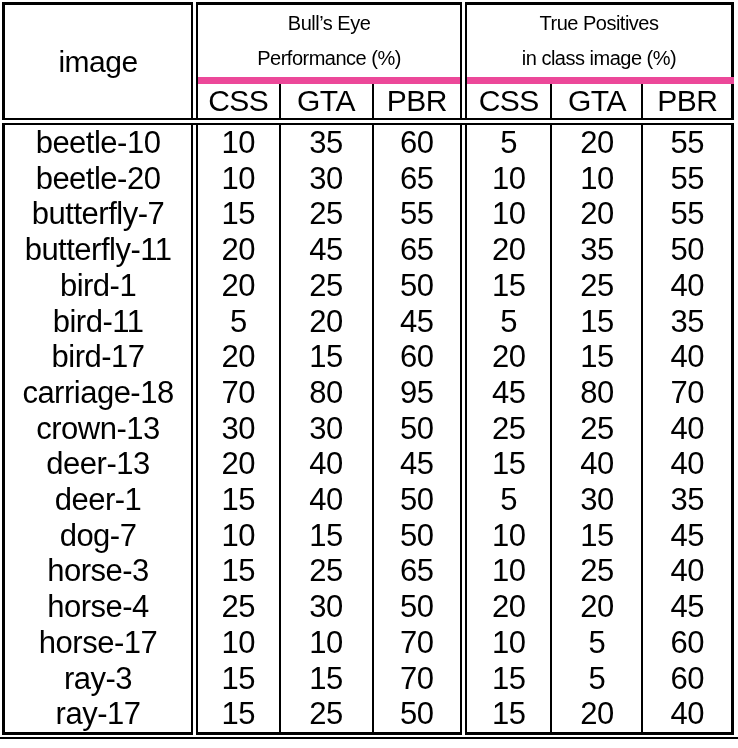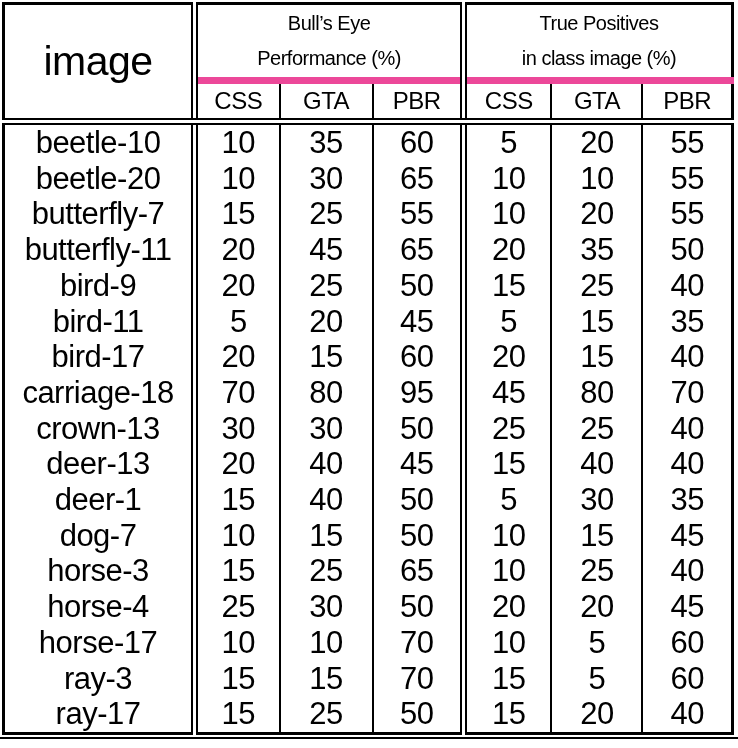--- a/index.html
+++ b/index.html
@@ -44,27 +44,27 @@
     border-bottom: 7px solid #ec4899;
     font-size: 20px;
     vertical-align: middle;
   }
   thead th.group-head .hline {
     line-height: 35px;
     height: 35px;
   }
   thead th.image-head {
     border-bottom: 7px double #000000;
-    font-size: 41px;
+    font-size: 30px;
     vertical-align: middle;
   }
   thead tr.subhead th {
     height: 34px;
     line-height: 34px;
-    font-size: 24px;
+    font-size: 30px;
     border-bottom: 7px double #000000;
     vertical-align: middle;
   }
 
   
   tbody td {
     height: 35.7px;
     line-height: 35.7px;
     font-size: 31px;
     vertical-align: middle;
@@ -146,21 +146,21 @@
         <tr>
           <td>butterfly-11</td>
           <td class="dbl">20</td>
           <td class="sng">45</td>
           <td class="sng">65</td>
           <td class="dbl">20</td>
           <td class="sng">35</td>
           <td class="sng">50</td>
         </tr>
         <tr>
-          <td>bird-9</td>
+          <td>bird-1</td>
           <td class="dbl">20</td>
           <td class="sng">25</td>
           <td class="sng">50</td>
           <td class="dbl">15</td>
           <td class="sng">25</td>
           <td class="sng">40</td>
         </tr>
         <tr>
           <td>bird-11</td>
           <td class="dbl">5</td>

